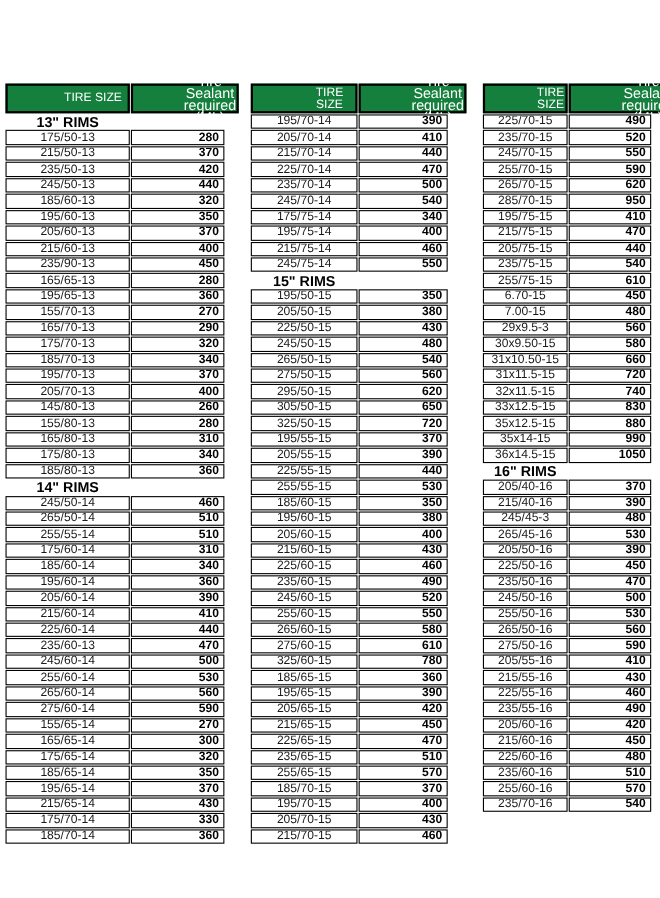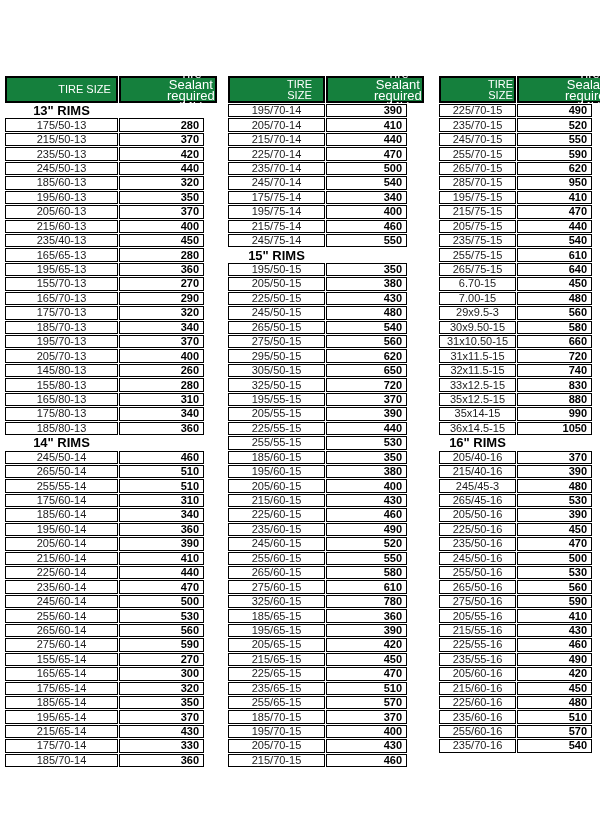--- a/index.html
+++ b/index.html
@@ -92,21 +92,21 @@
         </div>
         <div class="row">
           <div class="cell size">205/60-13</div>
           <div class="cell ml">370</div>
         </div>
         <div class="row">
           <div class="cell size">215/60-13</div>
           <div class="cell ml">400</div>
         </div>
         <div class="row">
-          <div class="cell size">235/40-13</div>
+          <div class="cell size">235/90-13</div>
           <div class="cell ml">450</div>
         </div>
         <div class="row">
           <div class="cell size">165/65-13</div>
           <div class="cell ml">280</div>
         </div>
         <div class="row">
           <div class="cell size">195/65-13</div>
           <div class="cell ml">360</div>
         </div>
@@ -185,21 +185,21 @@
         </div>
         <div class="row">
           <div class="cell size">215/60-14</div>
           <div class="cell ml">410</div>
         </div>
         <div class="row">
           <div class="cell size">225/60-14</div>
           <div class="cell ml">440</div>
         </div>
         <div class="row">
-          <div class="cell size">235/60-14</div>
+          <div class="cell size">235/60-13</div>
           <div class="cell ml">470</div>
         </div>
         <div class="row">
           <div class="cell size">245/60-14</div>
           <div class="cell ml">500</div>
         </div>
         <div class="row">
           <div class="cell size">255/60-14</div>
           <div class="cell ml">530</div>
         </div>
@@ -486,24 +486,20 @@
         </div>
         <div class="row">
           <div class="cell size">235/75-15</div>
           <div class="cell ml">540</div>
         </div>
         <div class="row">
           <div class="cell size">255/75-15</div>
           <div class="cell ml">610</div>
         </div>
         <div class="row">
-          <div class="cell size">265/75-15</div>
-          <div class="cell ml">640</div>
-        </div>
-        <div class="row">
           <div class="cell size">6.70-15</div>
           <div class="cell ml">450</div>
         </div>
         <div class="row">
           <div class="cell size">7.00-15</div>
           <div class="cell ml">480</div>
         </div>
         <div class="row">
           <div class="cell size">29x9.5-3</div>
           <div class="cell ml">560</div>

